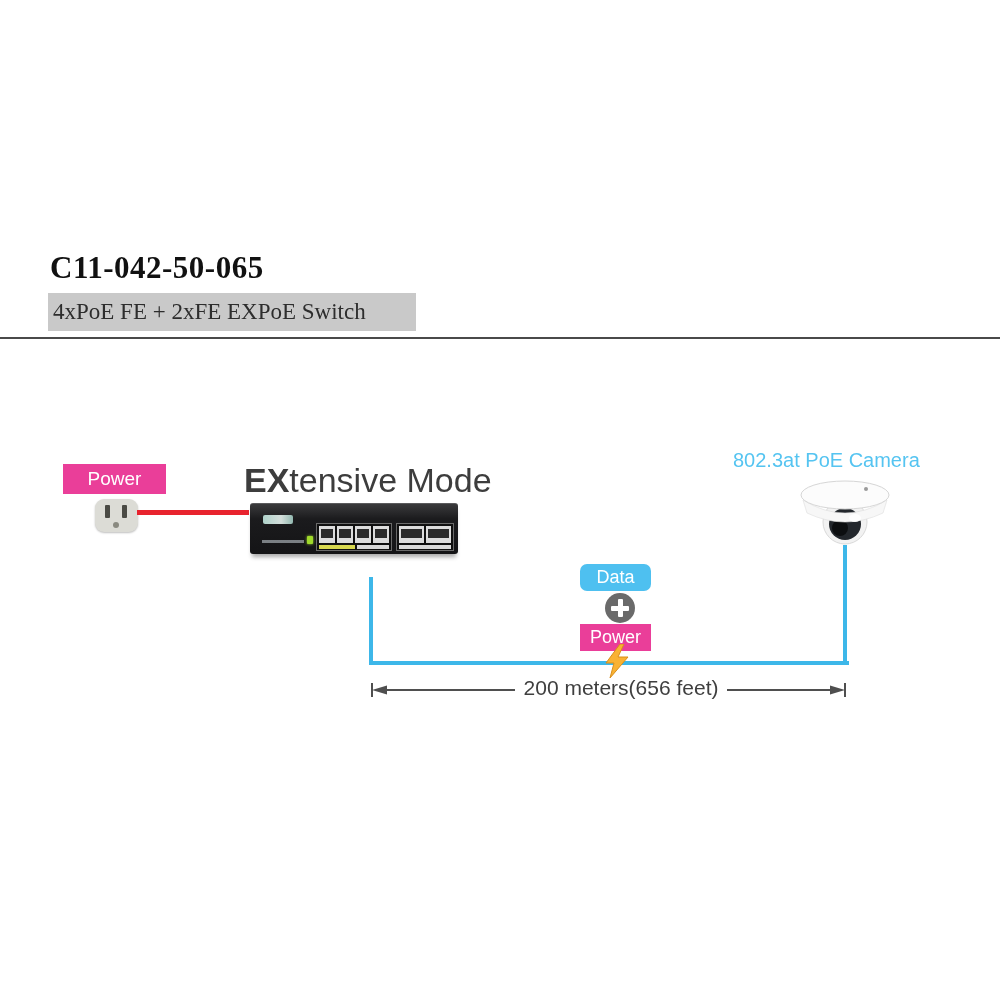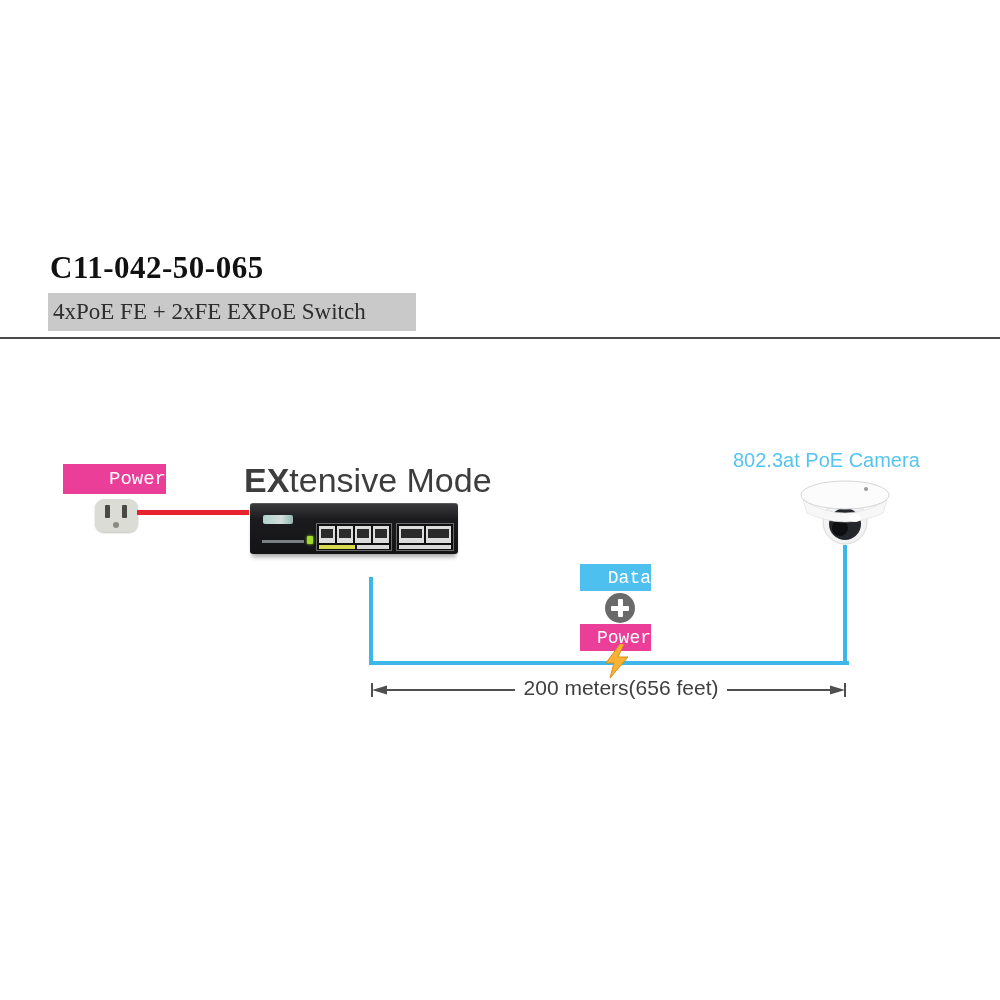--- a/index.html
+++ b/index.html
@@ -30,25 +30,25 @@
     background:var(--subtitle-bar-bg);
     display:flex;align-items:center;
   }
   .subtitle-bar span{
     font-family:"Liberation Serif",serif;font-size:23px;color:#2d2d2d;padding-left:5px;
   }
   .header-rule{left:0;top:337px;width:1000px;height:2px;background:#4a4a4a;}
 
   
   .tag{
-    display:flex;align-items:center;justify-content:flex-end;
-    color:#fff;font-size:19px;font-family:Liberation Mono, monospace;
+    display:flex;align-items:center;justify-content:center;
+    color:#fff;font-size:19px;
   }
   .tag.pink{background:var(--magenta);}
-  .tag.blue{background:var(--light-blue);}
+  .tag.blue{background:var(--light-blue);border-radius:7px;}
   .power-source{left:63px;top:464px;width:103px;height:30px;}
   .data-box{left:580px;top:564px;width:71px;height:27px;font-size:18px;}
   .power-box{left:580px;top:624px;width:71px;height:27px;font-size:18px;}
 
   .mode-title{
     left:244px;top:461px;margin:0;font-size:34px;color:var(--text-dark);font-weight:normal;
     white-space:nowrap;
   }
   .mode-title b{font-weight:800;}
 

